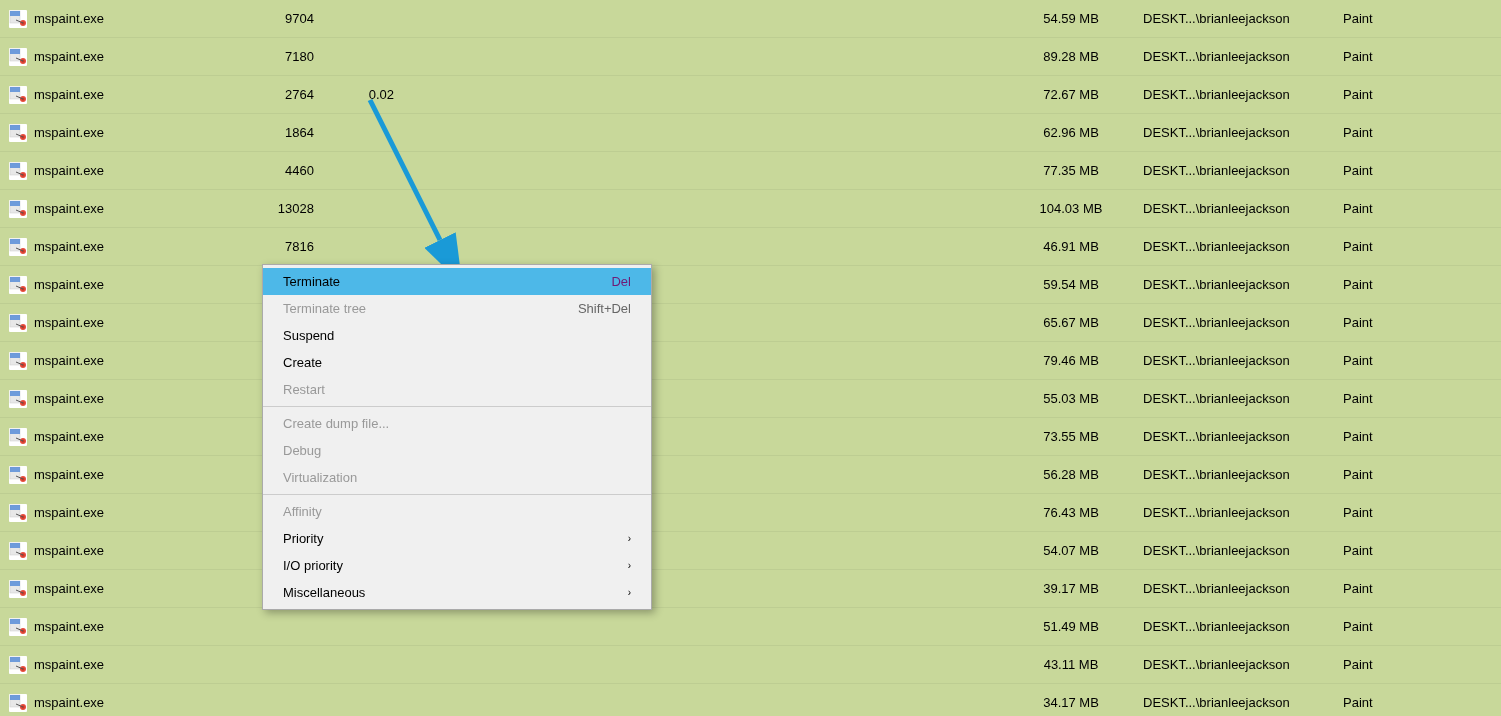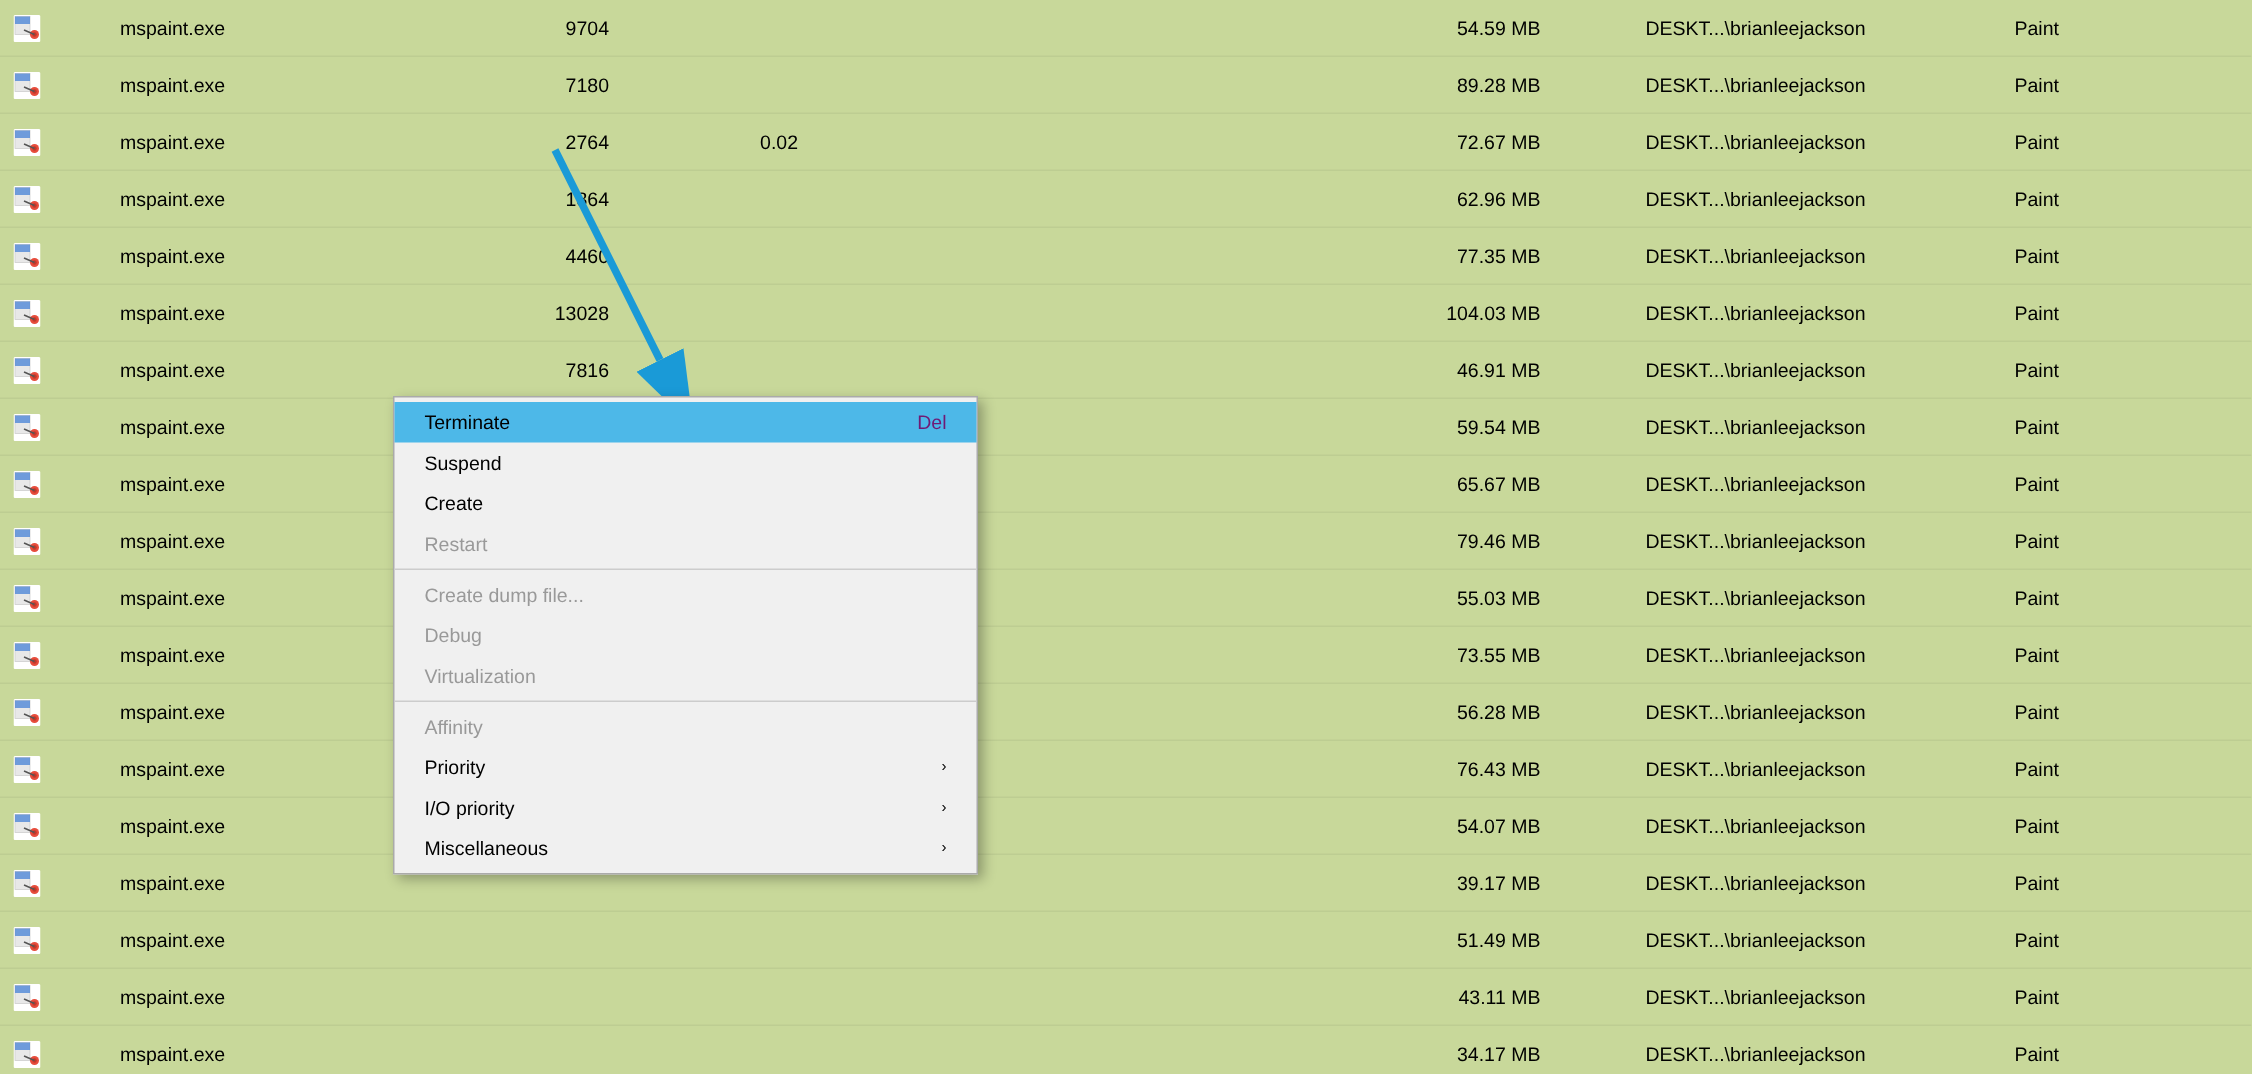--- a/index.html
+++ b/index.html
@@ -18,21 +18,20 @@
       height: 100%;
       position: relative;
     }
 
     .process-row {
       display: flex;
       align-items: center;
       height: 38px;
       padding: 0 8px;
       border-bottom: 1px solid rgba(0,0,0,0.05);
-      gap: 46px;
     }
 
     .process-row:nth-child(odd) {
       background-color: rgba(200, 216, 154, 0.5);
     }
 
     .process-icon {
       width: 20px;
       height: 20px;
       margin-right: 6px;
@@ -62,21 +61,21 @@
       padding-right: 20px;
       font-size: 13px;
     }
 
     .col-spacer {
       flex: 1;
     }
 
     .col-memory {
       width: 120px;
-      text-align: right;
+      text-align: center;
       padding-right: 24px;
       font-size: 13px;
     }
 
     .col-user {
       width: 200px;
       font-size: 13px;
     }
 
     .col-description {
@@ -523,20 +522,24 @@
       </marker>
     </defs>
     <line x1="30" y1="20" x2="100" y2="160" stroke="#1a9ad7" stroke-width="5" marker-end="url(#arrowhead)"></line>
   </svg>
 
   <div class="context-menu" id="context-menu">
   <div class="menu-item highlighted">
         <span>Terminate</span>
         <span class="menu-shortcut">Del</span>
       </div>
+      <div class="menu-item disabled">
+        <span>Terminate tree</span>
+        <span class="menu-shortcut">Shift+Del</span>
+      </div>
       <div class="menu-item">
         <span>Suspend</span>
         <span></span>
       </div>
       <div class="menu-item">
         <span>Create</span>
         <span></span>
       </div>
       <div class="menu-item disabled">
         <span>Restart</span>

